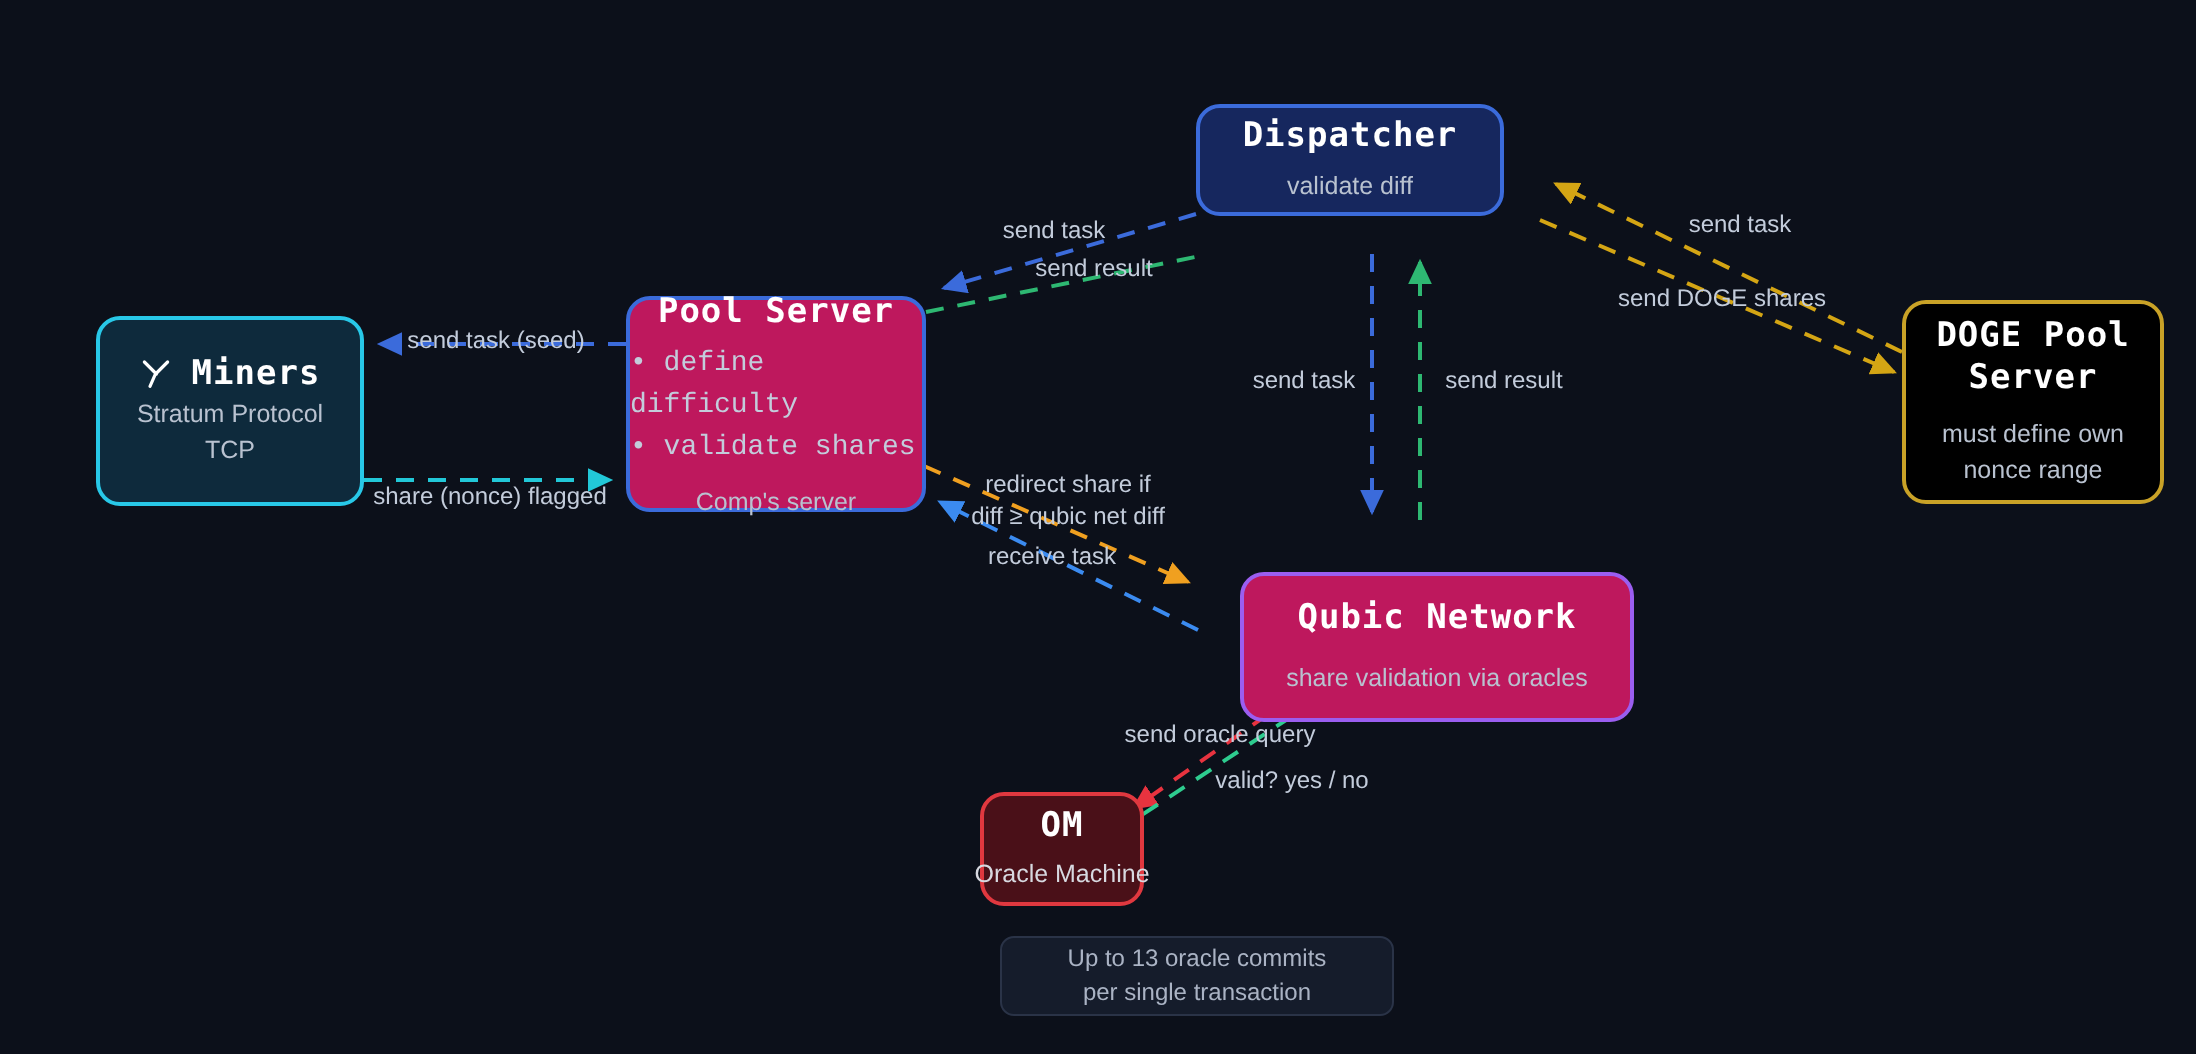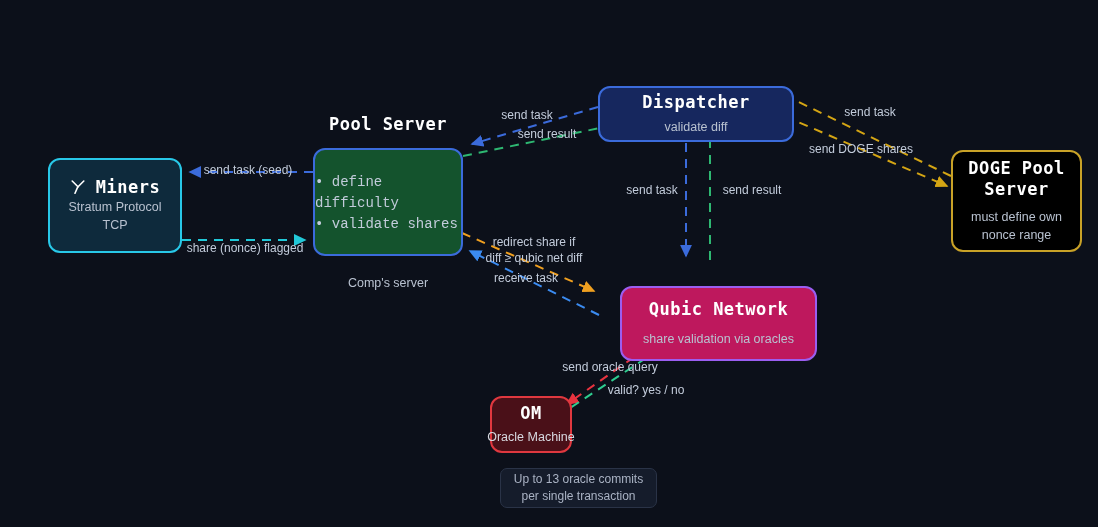--- a/index.html
+++ b/index.html
@@ -79,26 +79,25 @@
   }
 
   
   #node-miners {
     left: 48px; top: 158px; width: 134px; height: 95px;
     background: #0e2a3c;
     border-color: #28c8e8;
   }
   #node-pool-server {
     left: 313px; top: 148px; width: 150px; height: 108px;
-    background: #14532d;
+    background: #be185d;
     border-color: #3b6bdb;
-    gap: 32px;
   }
   #node-dispatcher {
-    left: 598px; top: 86px; width: 196px; height: 56px;
+    left: 598px; top: 52px; width: 154px; height: 56px;
     background: #16275e;
     border-color: #3b6bdb;
   }
   #node-doge {
     left: 951px; top: 150px; width: 131px; height: 102px;
     background: #000000;
     border-color: #c9a227;
   }
   #node-qubic {
     left: 620px; top: 261px; width: 197px; height: 75px;
@@ -110,21 +109,21 @@
     left: 490px; top: 396px; width: 82px; height: 57px;
     background: #4a1018;
     border-color: #e0383f;
   }
   #node-om .node-sub {
     white-space: nowrap;
     color: #d7d9e0;
   }
   #note-box {
     position: absolute;
-    left: 500px; top: 468px; width: 157px; height: 40px;
+    left: 500px; top: 468px; width: 197px; height: 40px;
     box-sizing: border-box;
     background: #151c2b;
     border: 1px solid #2a3347;
     border-radius: 7px;
     display: flex;
     align-items: center;
     justify-content: center;
     text-align: center;
     z-index: 3;
   }

